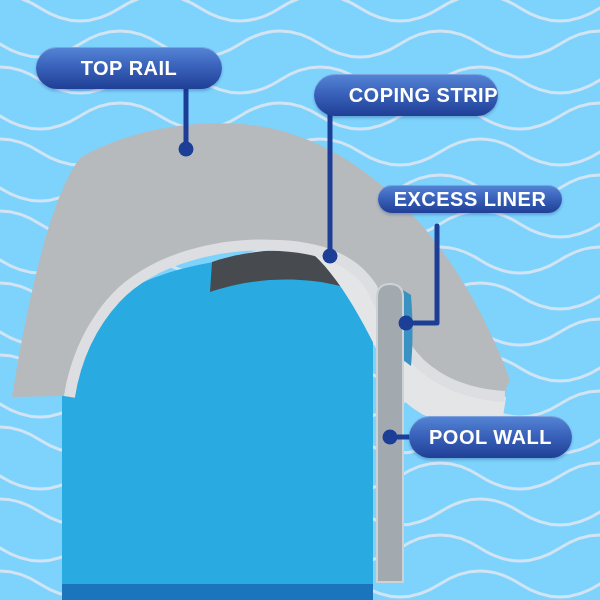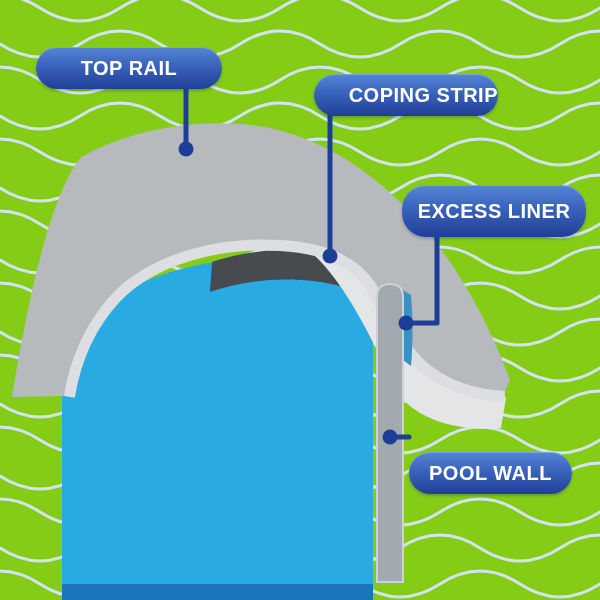--- a/index.html
+++ b/index.html
@@ -1,32 +1,32 @@
 <!DOCTYPE html>
 <html><head>
 <meta charset="utf-8">
 <style>
   html,body{margin:0;padding:0;background:#ffffff;}
   .stage{
     position:relative;width:600px;height:600px;overflow:hidden;
-    font-family:"Liberation Sans",sans-serif;background:#84cc16;
+    font-family:"Liberation Sans",sans-serif;background:#7dd3fc;
   }
   .stage svg{position:absolute;left:0;top:0;}
   .pill{
     position:absolute;display:flex;align-items:center;justify-content:center;
     border-radius:24px;
     background:linear-gradient(180deg,#5585d6 0%,#3a63bb 45%,#203f96 100%);
     color:#ffffff;font-weight:bold;font-size:20px;letter-spacing:.5px;
     box-shadow:0 2px 3px rgba(23,44,104,.28), inset 0 1px 0 rgba(255,255,255,.25);
     white-space:nowrap;
   }
   #pill-top-rail{left:36px;top:47px;width:186px;height:42px;}
   #pill-coping-strip{left:314px;top:74px;width:184px;height:42px;justify-content:flex-end;}
-  #pill-excess-liner{left:402px;top:185px;width:184px;height:52px;}
-  #pill-pool-wall{left:409px;top:416px;width:163px;height:42px;margin-top:36px;}
+  #pill-excess-liner{left:378px;top:185px;width:184px;height:28px;}
+  #pill-pool-wall{left:409px;top:416px;width:163px;height:42px;}
 </style>
 </head>
 <body>
 
 <div class="stage">
 
   <svg width="600" height="600" viewBox="0 0 600 600">
 
     <g stroke="#d2e4f4" stroke-width="3" fill="none">
       <path transform="translate(-40 8)" d="M0 0 q40 -26 80 0 t80 0 t80 0 t80 0 t80 0 t80 0 t80 0 t80 0 t80 0"></path>

